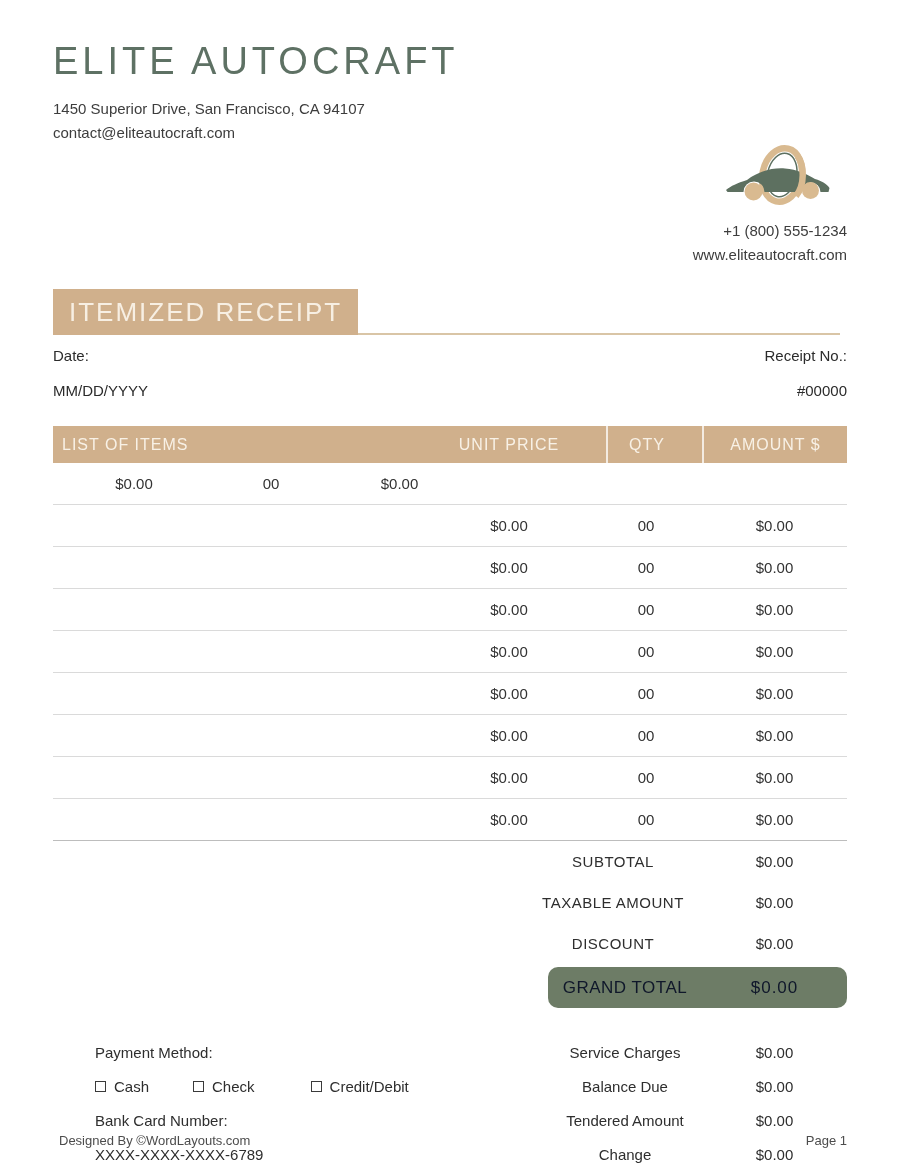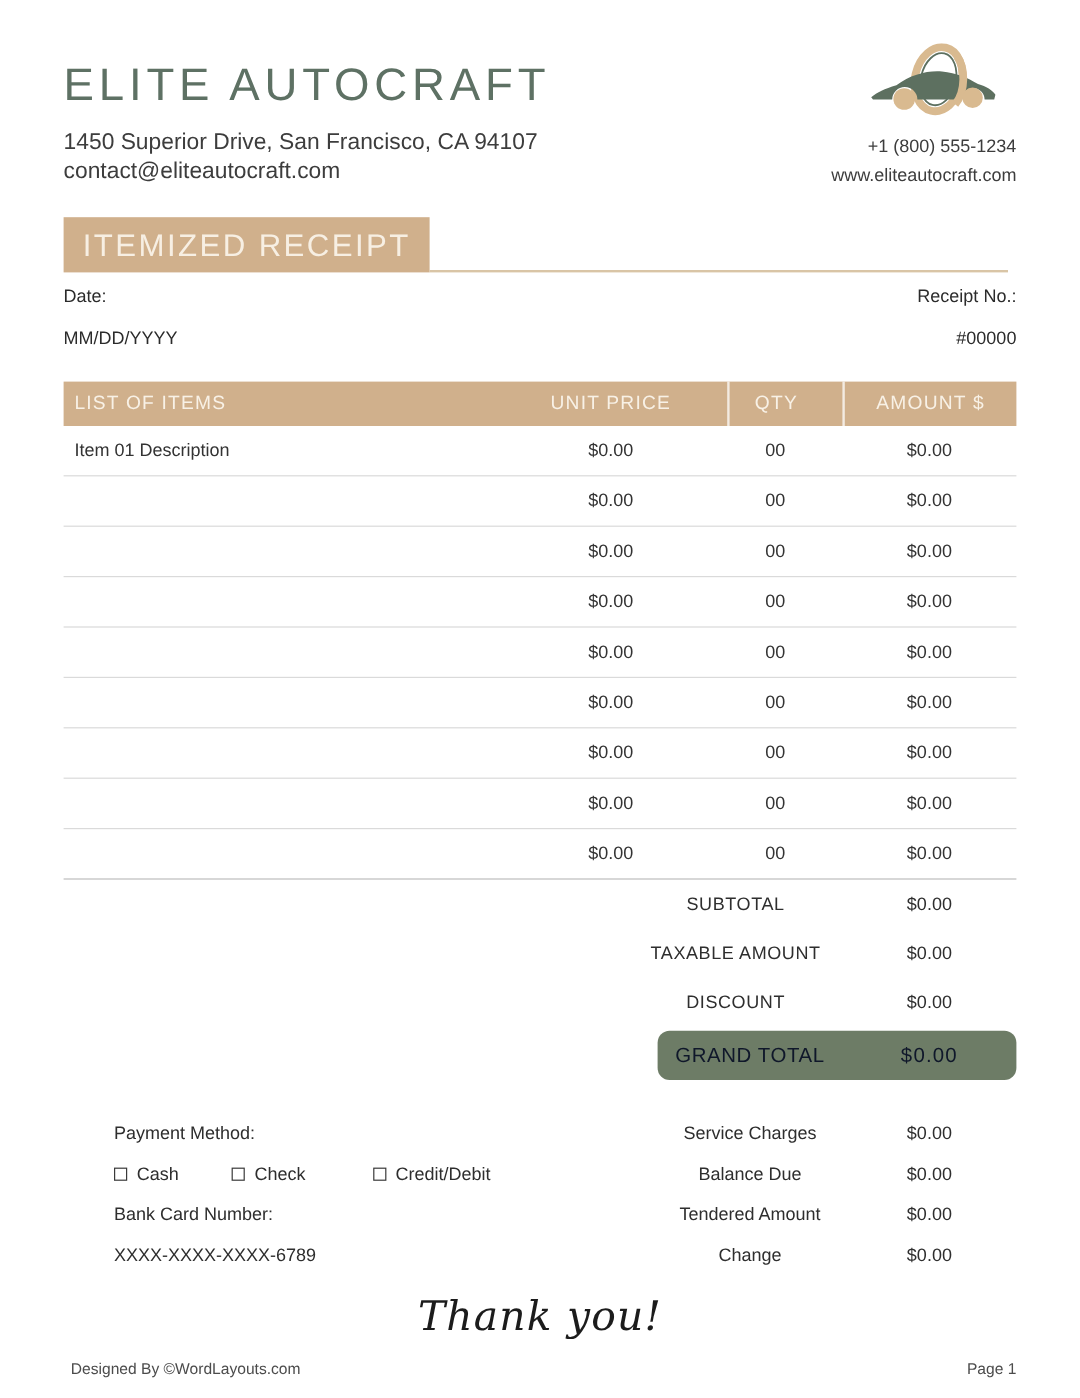--- a/index.html
+++ b/index.html
@@ -5,27 +5,27 @@
   * { margin:0; padding:0; box-sizing:border-box; }
   html,body { background:#ffffff; }
   body {
     width:900px; height:1165px;
     font-family:"Liberation Sans", sans-serif;
     color:#2e2e2e;
   }
   .page { position:relative; width:900px; height:1165px; padding:0 53px; overflow:hidden; background:#fff; }
 
   
-  .header { display:flex; justify-content:space-between; padding-top:36px; }
+  .header { display:flex; justify-content:space-between; padding-top:26px;flex-direction:column; }
   .header-left { padding-top:16px; }
   .company-name {
     font-size:38px; font-weight:400; letter-spacing:4px;
     color:#5e7164; line-height:1; margin-bottom:17px; white-space:nowrap;
   }
-  .company-line { font-size:19px; color:#3d3d3d; line-height:24px; }
+  .company-line { font-size:15px; color:#3d3d3d; line-height:24px; }
   .header-right { display:flex; flex-direction:column; align-items:flex-end; text-align:right; }
   .logo { margin:0 14px 6px 0; }
   .contact-line { font-size:15px; color:#3d3d3d; line-height:24px; }
 
   
   .banner-row { display:flex; margin-top:22px; }
   .banner {
     background:#d0b08c; color:#f7efe3;
     font-size:26px; letter-spacing:2px; line-height:46px;
     padding:0 16px; white-space:nowrap;
@@ -130,21 +130,20 @@
 
   <div class="items-table">
     <div class="t-row t-head">
       <div class="c-desc">LIST OF ITEMS</div>
       <div class="c-unit">UNIT PRICE</div>
       <div class="c-qty">QTY</div>
       <div class="c-amt">AMOUNT $</div>
     </div>
 
     <div class="t-row t-body-row">
-      <div class="c-desc">Item 01 Description</div>
       <div class="c-unit">$0.00</div>
       <div class="c-qty">00</div>
       <div class="c-amt">$0.00</div>
     </div>
     <div class="t-row t-body-row">
       <div class="c-desc"></div>
       <div class="c-unit">$0.00</div>
       <div class="c-qty">00</div>
       <div class="c-amt">$0.00</div>
     </div>

